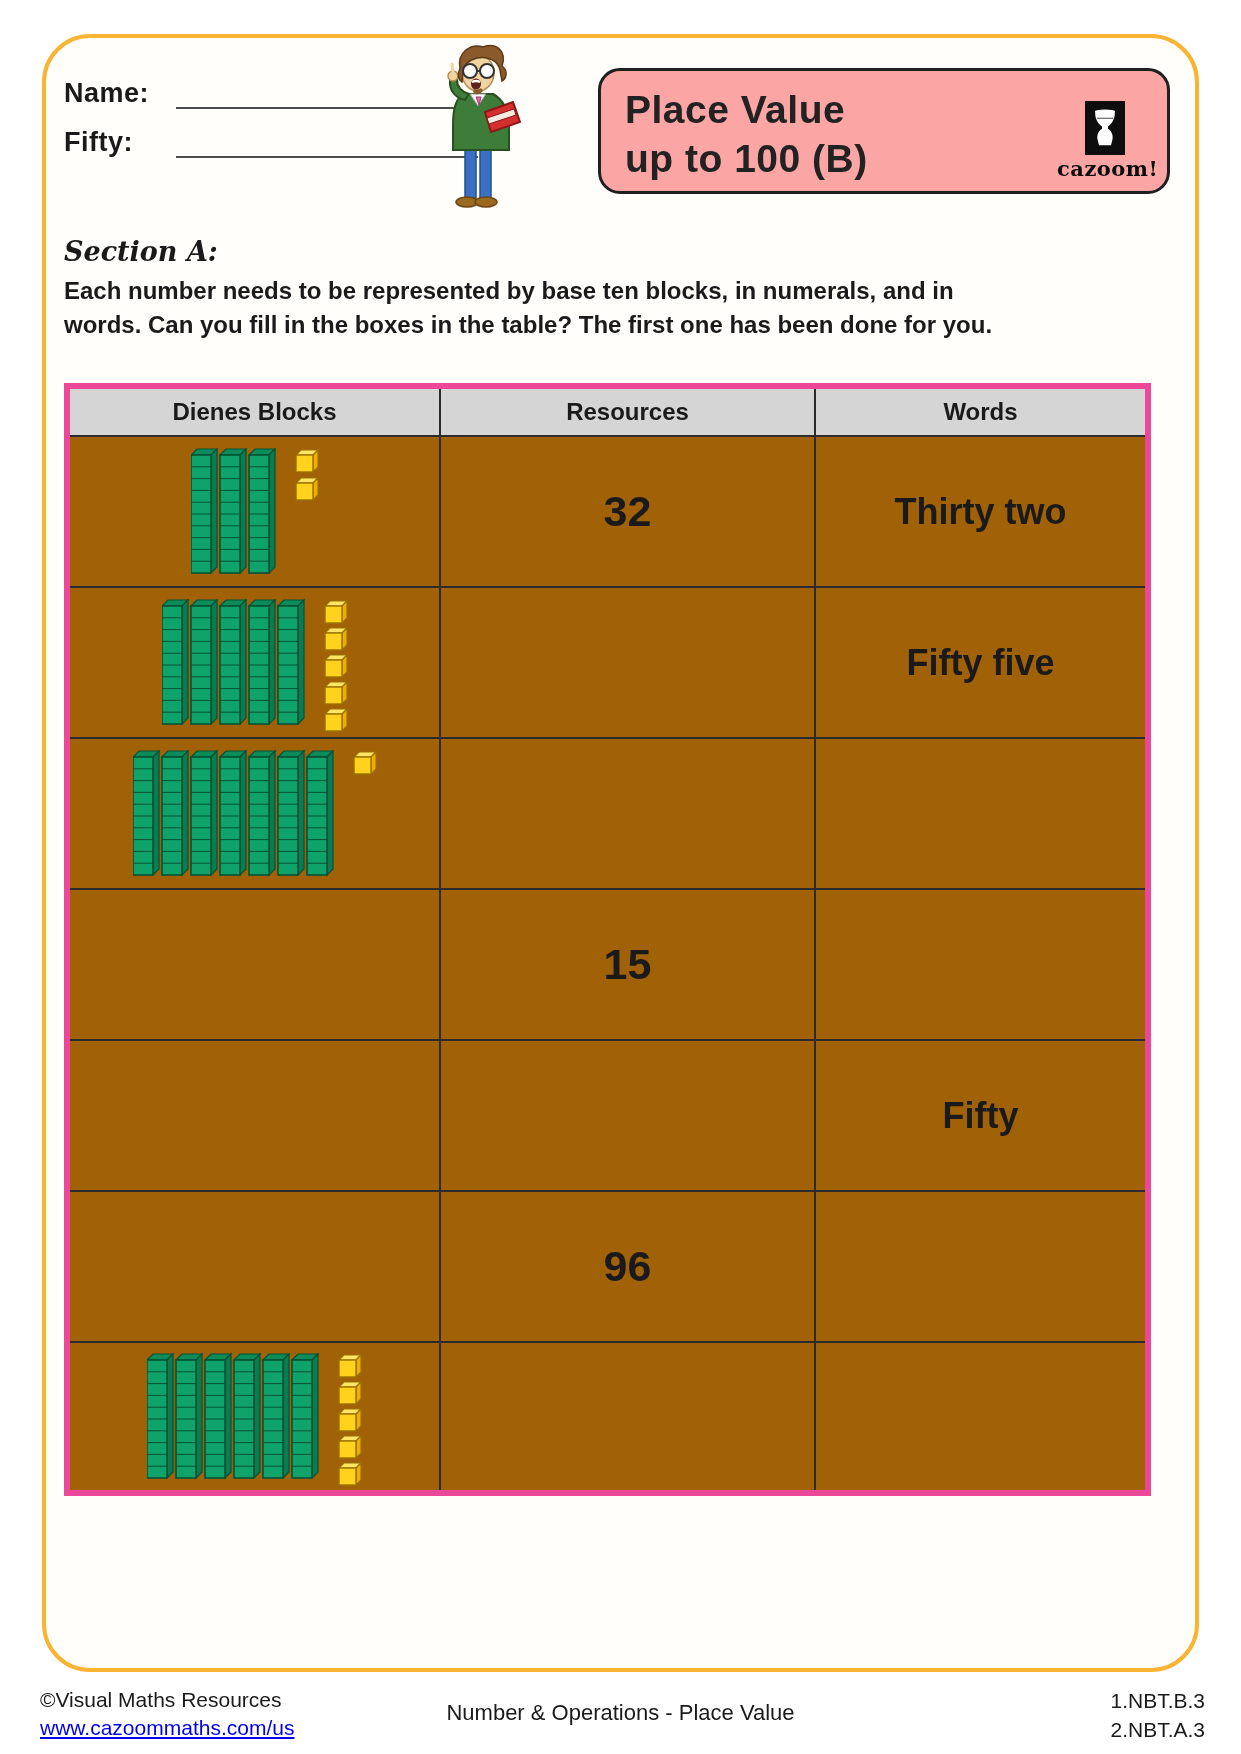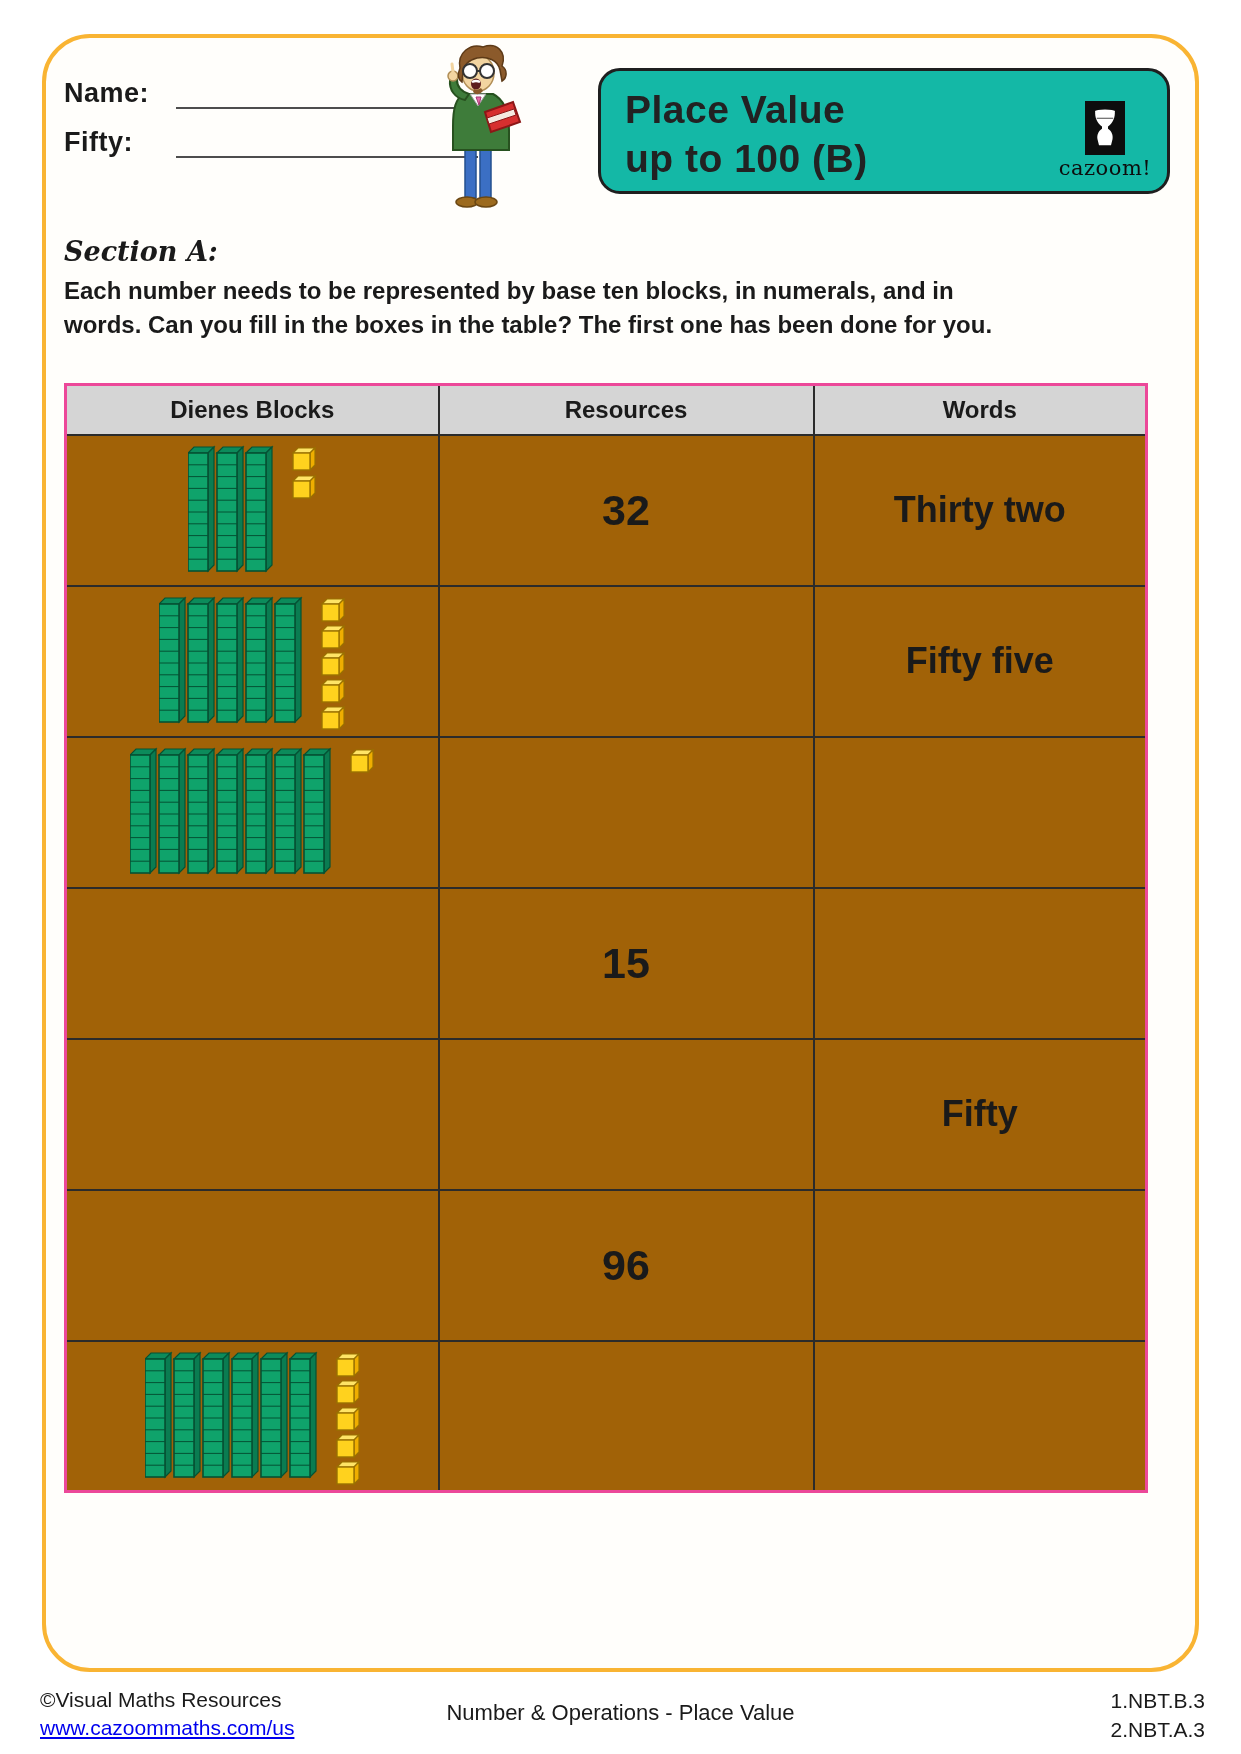--- a/index.html
+++ b/index.html
@@ -15,36 +15,36 @@
   .nd-label{font-size:27px;font-weight:bold;width:112px;letter-spacing:.5px;}
   .nd-line{border-bottom:2px solid #4d4d4d;height:30px;}
   .nd-line.name{width:288px;}
   .nd-line.date{width:302px;}
 
   
   .teacher{position:absolute;left:425px;top:42px;width:102px;height:170px;}
 
   
   .title-box{position:absolute;left:598px;top:68px;width:572px;height:126px;
-    background:#14b8a6;border:3px solid #1f1f1f;border-radius:22px;}
+    background:#fca5a5;border:3px solid #1f1f1f;border-radius:22px;}
   .title-text{position:absolute;left:24px;top:14px;font-size:39px;font-weight:bold;
     line-height:1.26;letter-spacing:.5px;color:#222;}
   .logo{position:absolute;right:14px;top:30px;width:96px;text-align:center;}
   .logo-square{width:40px;height:54px;background:#0d0d0d;margin:0 auto;display:flex;align-items:center;justify-content:center;}
-  .logo-text{font-family:"DejaVu Serif",serif;font-weight:normal;font-size:21px;color:#0d0d0d;margin-top:1px;letter-spacing:.5px;}
+  .logo-text{font-family:"DejaVu Serif",serif;font-weight:bold;font-size:21px;color:#0d0d0d;margin-top:1px;letter-spacing:.5px;}
 
   
   .section-heading{position:absolute;left:64px;top:236px;
     font-family:"DejaVu Serif",serif;font-style:italic;font-weight:bold;font-size:27px;}
   .instructions{position:absolute;left:64px;top:274px;width:1070px;
     font-size:24px;font-weight:bold;line-height:1.4;white-space:pre-line;}
 
   
   table.pv{position:absolute;left:64px;top:383px;border-collapse:collapse;table-layout:fixed;}
-  table.pv{border:3px solid #ec4899;}
+  table.pv{border:6px solid #ec4899;}
   table.pv th,table.pv td{border:2px solid #2b2b2b;overflow:hidden;}
   th.c1,td.c1{width:373px;}
   th.c2,td.c2{width:375px;}
   th.c3,td.c3{width:333px;}
   table.pv th{height:50px;background:#D5D5D5;font-size:24px;font-weight:bold;text-align:center;}
   table.pv td{height:151px;text-align:center;vertical-align:middle;background:#a16207;}
   td.numeral-cell{font-size:43px;font-weight:bold;}
   td.words-cell{font-size:36px;font-weight:bold;}
   td.dienes-cell svg{display:block;margin:0 auto;}
 

